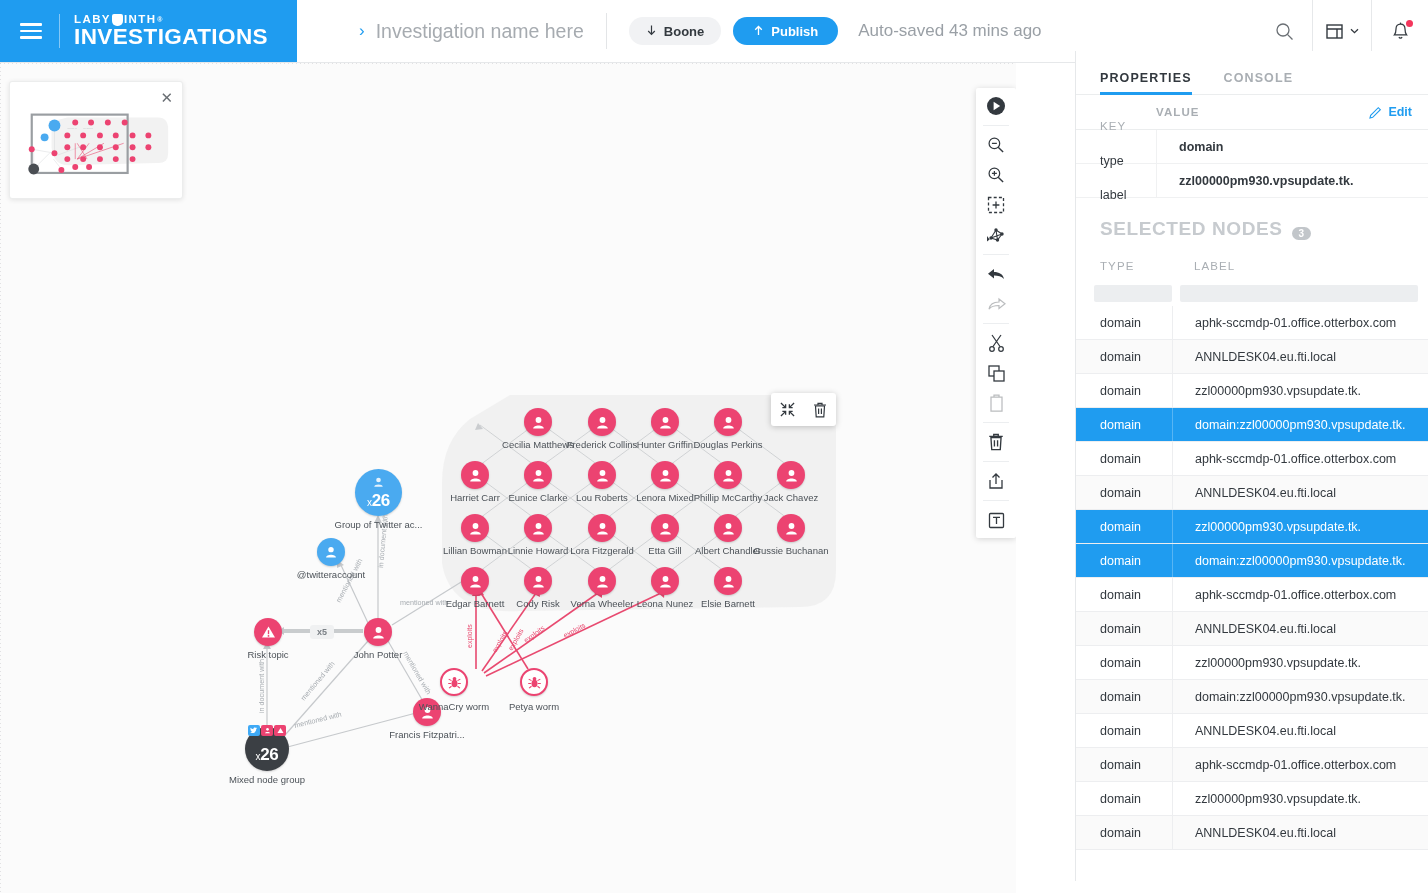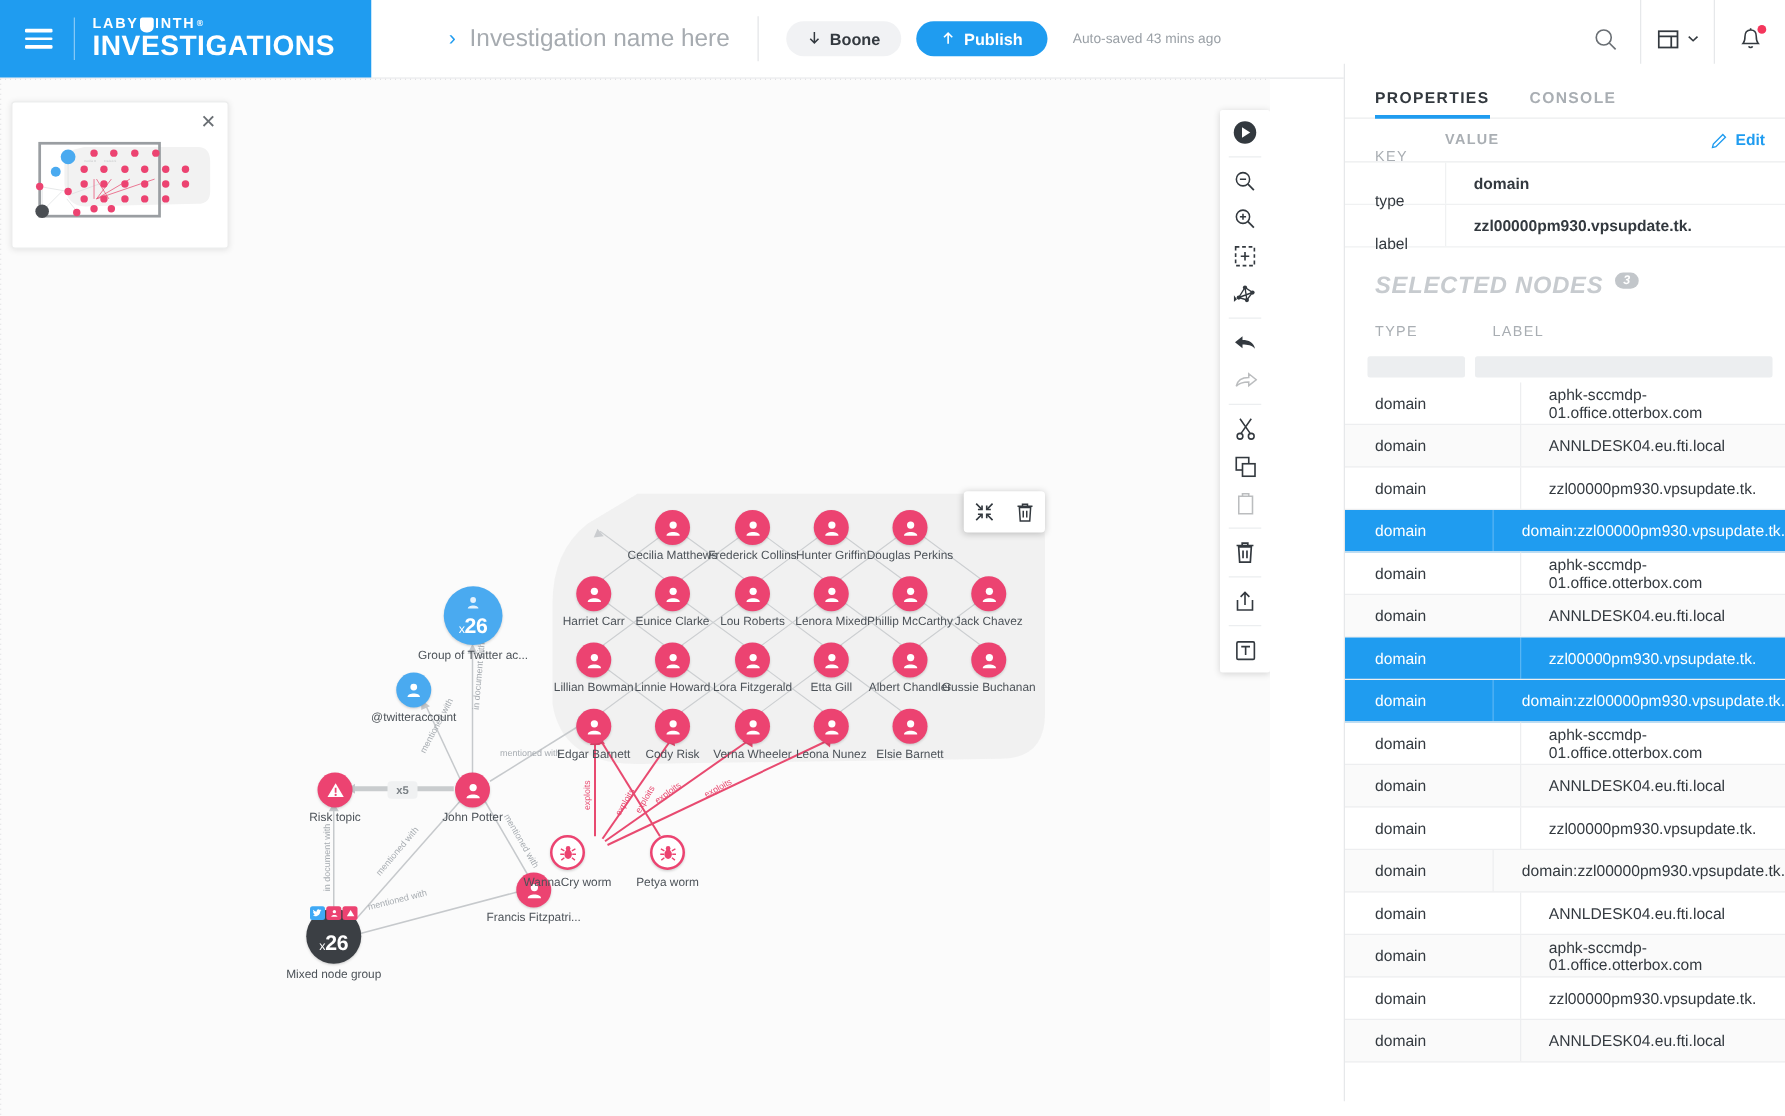--- a/index.html
+++ b/index.html
@@ -29,21 +29,21 @@
   .crumb { display: flex; align-items: center; gap: 11px; }
   .crumb-chev { color: #1f9cf0; font-size: 17px; }
   .crumb-name { color: #a6abb0; font-size: 19.5px; }
   .hdr-div { width: 1px; height: 36px; background: #e3e5e7; margin: 0 22px; }
   .btn-import { background: #f1f2f4; border: none; border-radius: 16px; height: 28px; padding: 0 17px;
                 font-size: 13px; font-weight: bold; color: #33393f; display: flex; align-items: center;
                 gap: 7px; cursor: pointer; font-family: inherit; }
   .btn-publish { background: #1f9cf0; border: none; border-radius: 16px; height: 28px; padding: 0 20px;
                  font-size: 13px; font-weight: bold; color: #fff; display: flex; align-items: center;
                  gap: 7px; cursor: pointer; margin-left: 12px; font-family: inherit; }
-  .autosave { color: #9aa0a6; font-size: 11px; margin-left: 20px; }
+  .autosave { color: #9aa0a6; font-size: 17px; margin-left: 20px; }
 
   .hdr-right { display: flex; align-items: center; }
   .hdr-ic { width: 56px; height: 63px; display: flex; align-items: center; justify-content: center;
             cursor: pointer; position: relative; }
   .hdr-ic.bordered { border-left: 1px solid #e6e8ea; border-right: 1px solid #e6e8ea; width: 60px; }
   .bell-dot { position: absolute; top: 20px; right: 15px; width: 7px; height: 7px;
               border-radius: 50%; background: #f4365c; }
 
   
   .canvas { position: absolute; top: 63px; left: 0; width: 1016px; height: 830px;
@@ -119,38 +119,38 @@
                color: #a9aeb3; border-bottom: 1px solid #ebedee; }
   .pc-key { width: 80px; padding-left: 24px; margin-top: 28px; }
   .pc-val { flex: 1; font-weight: bold; }
   .edit-btn { color: #1f9cf0; font-size: 12.5px; font-weight: bold; display: flex; align-items: center;
               gap: 6px; padding-right: 16px; cursor: pointer; letter-spacing: 0; }
   .prow { display: flex; height: 34px; align-items: center; font-size: 12.5px; color: #33393f;
           border-bottom: 1px solid #f0f1f2; }
   .prow .pc-key { color: #33393f; letter-spacing: 0; }
   .prow .pc-val { border-left: 1px solid #f0f1f2; height: 100%; display: flex; align-items: center;
                   padding-left: 22px; }
-  .sel-title { display: flex; align-items: flex-start; gap: 9px; padding: 20px 0 12px 24px; font-style: italic; }
+  .sel-title { display: flex; align-items: flex-end; gap: 9px; padding: 20px 0 12px 24px; }
   .sel-title span.t { font-size: 19px; font-weight: bold; letter-spacing: .6px; color: #c7cbcf; }
   .sel-count { background: #c2c6ca; color: #fff; font-size: 10px; font-weight: bold; border-radius: 8px;
                padding: 1px 7px; }
   .tbl-head { display: flex; height: 28px; align-items: center; font-size: 11.5px; letter-spacing: 1.1px;
               color: #a9aeb3; }
   .tk { width: 96px; padding-left: 24px; } .tv { flex: 1; padding-left: 22px; }
   .filter-row { display: flex; height: 26px; align-items: center; padding: 0 10px 0 18px; gap: 8px;
                 background: #fff; }
   .filter-box { height: 17px; background: #eceef0; border-radius: 2px; }
   .fb1 { width: 78px; } .fb2 { flex: 1; }
   .trow { display: flex; height: 34px; align-items: center; font-size: 12.5px; color: #33393f;
           border-bottom: 1px solid #edeef0; cursor: pointer; }
   .trow:nth-child(even) { background: #fafafa; }
   .trow.sel { background: #1f9cf0; color: #fff; }
   .trow .tk { width: 96px; padding-left: 24px; }
   .trow .tv { flex: 1; padding-left: 22px; border-left: 1px solid #edeef0; height: 100%;
-              display: flex; align-items: center; margin-left: 44px; }
+              display: flex; align-items: center; }
   .trow.sel .tv { border-left-color: rgba(255,255,255,.25); }
 
   .cursor { position: absolute; left: 781px; top: 527px; width: 0; height: 0; }
 </style>
 </head>
 <body>
 
 <div class="app">
 
   <div class="header">

